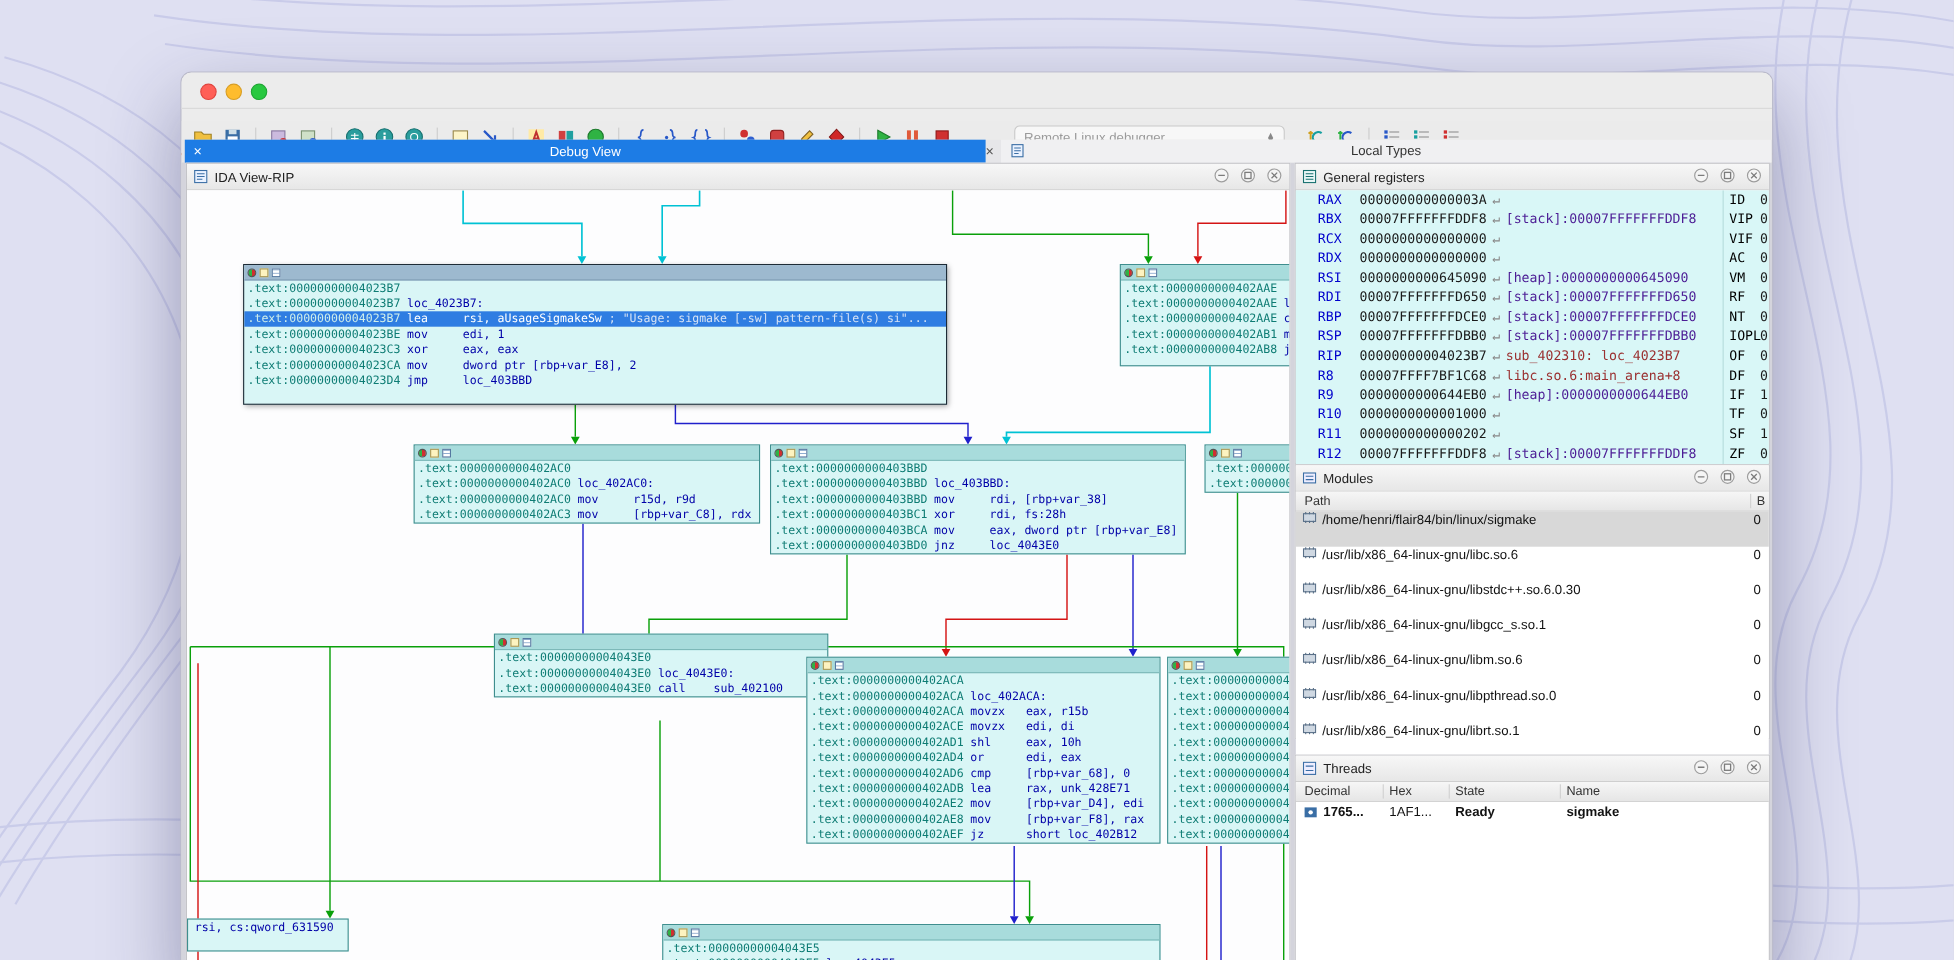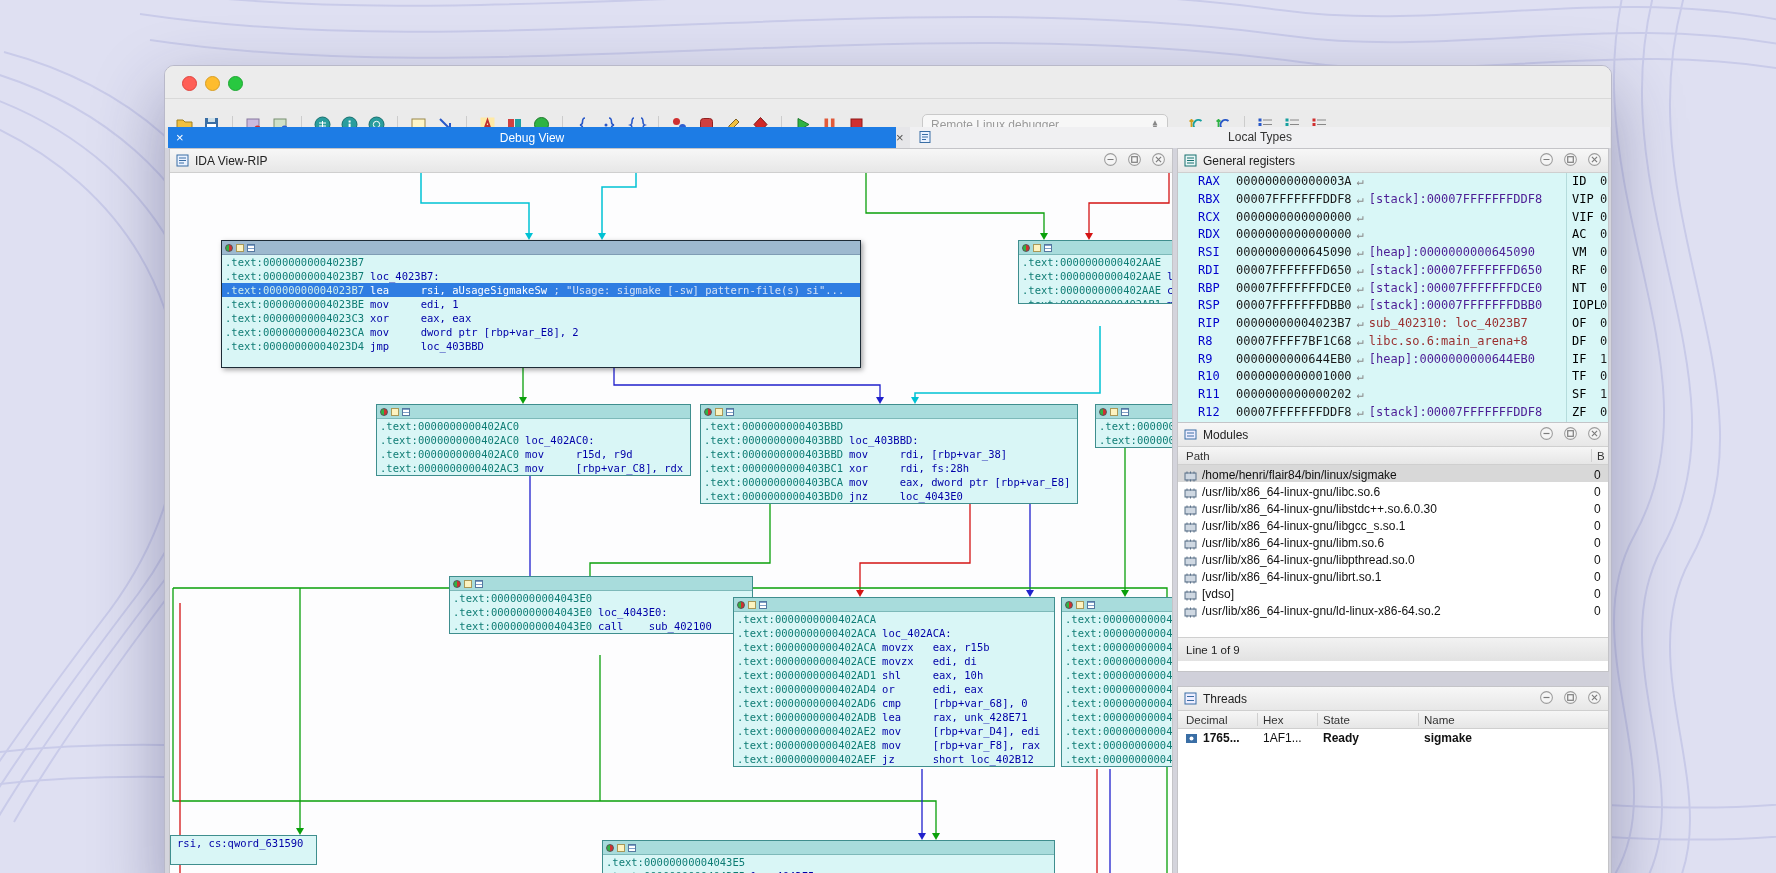--- a/index.html
+++ b/index.html
@@ -95,21 +95,21 @@
   .rann{color:#4c1d95;}
   .rann.maroon{color:#9a3030;}
   .flagcol{position:absolute;left:388px;top:0;width:44px;height:249px;border-left:1px solid #b5dcdc;padding-left:5px;}
   .flagrow{height:17.78px;line-height:17.78px;white-space:pre;}
   .fname{color:#000000;display:inline-block;width:28px;}
   .fval{color:#1a1a1a;}
 
   .colheader{height:17px;background:linear-gradient(#f6f6f6,#e6e6e6);border-bottom:1px solid #cfcfcf;
              font-size:11.5px;color:#333;display:flex;align-items:center;position:relative;}
   .mrows{background:#fff;}
-  .mrow{height:17px;display:flex;align-items:flex-end;font-size:12px;color:#111;white-space:nowrap;overflow:hidden;}
+  .mrow{height:32px;display:flex;align-items:flex-start;font-size:12px;color:#111;white-space:nowrap;overflow:hidden;}
   .mrow.selected{background:#d8d8d8;}
   .micon{width:13px;height:11px;margin:0 5px 0 6px;flex:none;display:inline-flex;}
   .mbase{margin-left:auto;width:14px;overflow:hidden;color:#111;}
   .statusbar{height:23px;background:linear-gradient(#f2f2f2,#e2e2e2);border-top:1px solid #cfcfcf;
              font-size:11.5px;color:#222;display:flex;align-items:center;padding-left:8px;}
 
   .throw{height:18px;display:flex;align-items:center;font-size:12px;color:#111;}
   .thcell{overflow:hidden;white-space:nowrap;}
   .cdiv{position:absolute;top:2px;bottom:2px;width:1px;background:#d0d0d0;}
 </style>
@@ -415,21 +415,21 @@
                 <div class="line"><span class="a">.text:00000000004023B7</span><span class="t"></span><span class="c"></span></div>
                 <div class="line"><span class="a">.text:00000000004023B7</span><span class="t">loc_4023B7:</span><span class="c"></span></div>
                 <div class="line sel"><span class="a">.text:00000000004023B7</span><span class="t">lea     rsi, aUsageSigmakeSw</span><span class="c"> ; "Usage: sigmake [-sw] pattern-file(s) si"...</span></div>
                 <div class="line"><span class="a">.text:00000000004023BE</span><span class="t">mov     edi, 1</span><span class="c"></span></div>
                 <div class="line"><span class="a">.text:00000000004023C3</span><span class="t">xor     eax, eax</span><span class="c"></span></div>
                 <div class="line"><span class="a">.text:00000000004023CA</span><span class="t">mov     dword ptr [rbp+var_E8], 2</span><span class="c"></span></div>
                 <div class="line"><span class="a">.text:00000000004023D4</span><span class="t">jmp     loc_403BBD</span><span class="c"></span></div>
               </div>
           </div>
 
-          <div class="block" style="left:848px;top:67px;width:157px;height:64px">
+          <div class="block" style="left:848px;top:67px;width:157px;height:93px">
             <div class="bhdr">
                 <span class="bi bi1"></span>
                 <span class="bi bi2"></span>
                 <span class="bi bi3"></span>
               </div>
             <div class="blines">
                 <div class="line"><span class="a">.text:0000000000402AAE</span><span class="t"></span></div>
                 <div class="line"><span class="a">.text:0000000000402AAE</span><span class="t">loc_402AAE:</span></div>
                 <div class="line"><span class="a">.text:0000000000402AAE</span><span class="t">cmp</span></div>
                 <div class="line"><span class="a">.text:0000000000402AB1</span><span class="t">mov</span></div>

